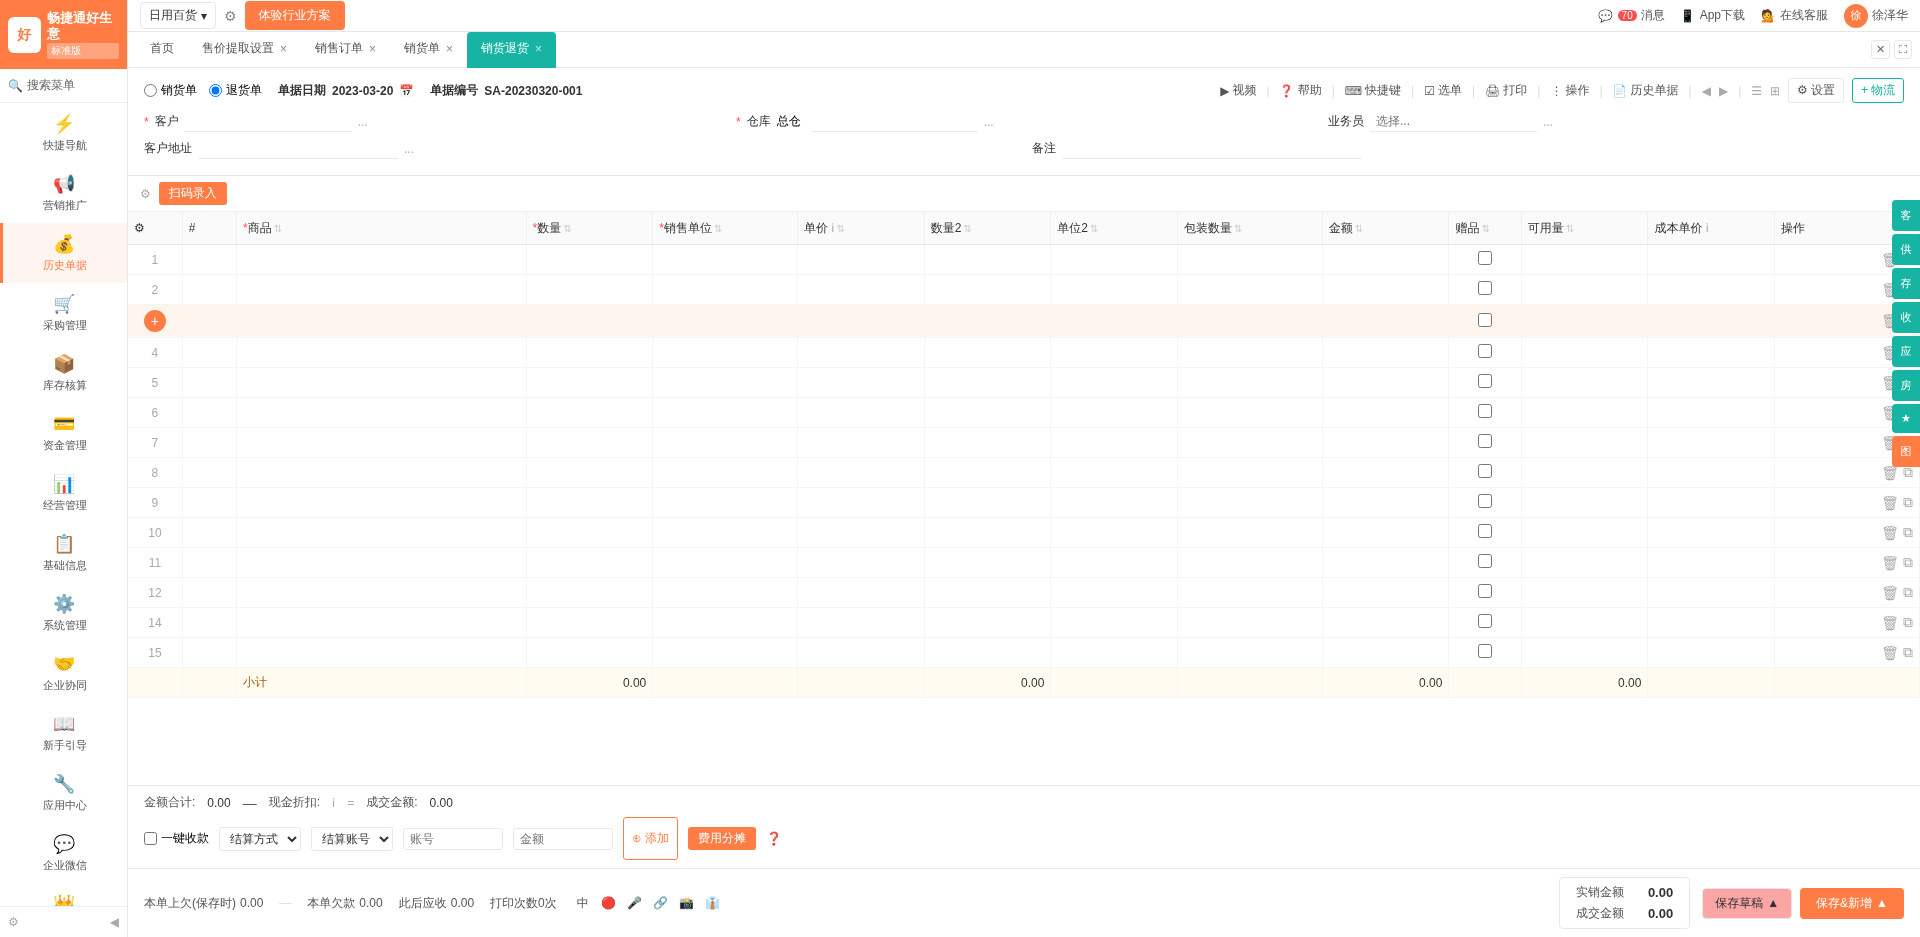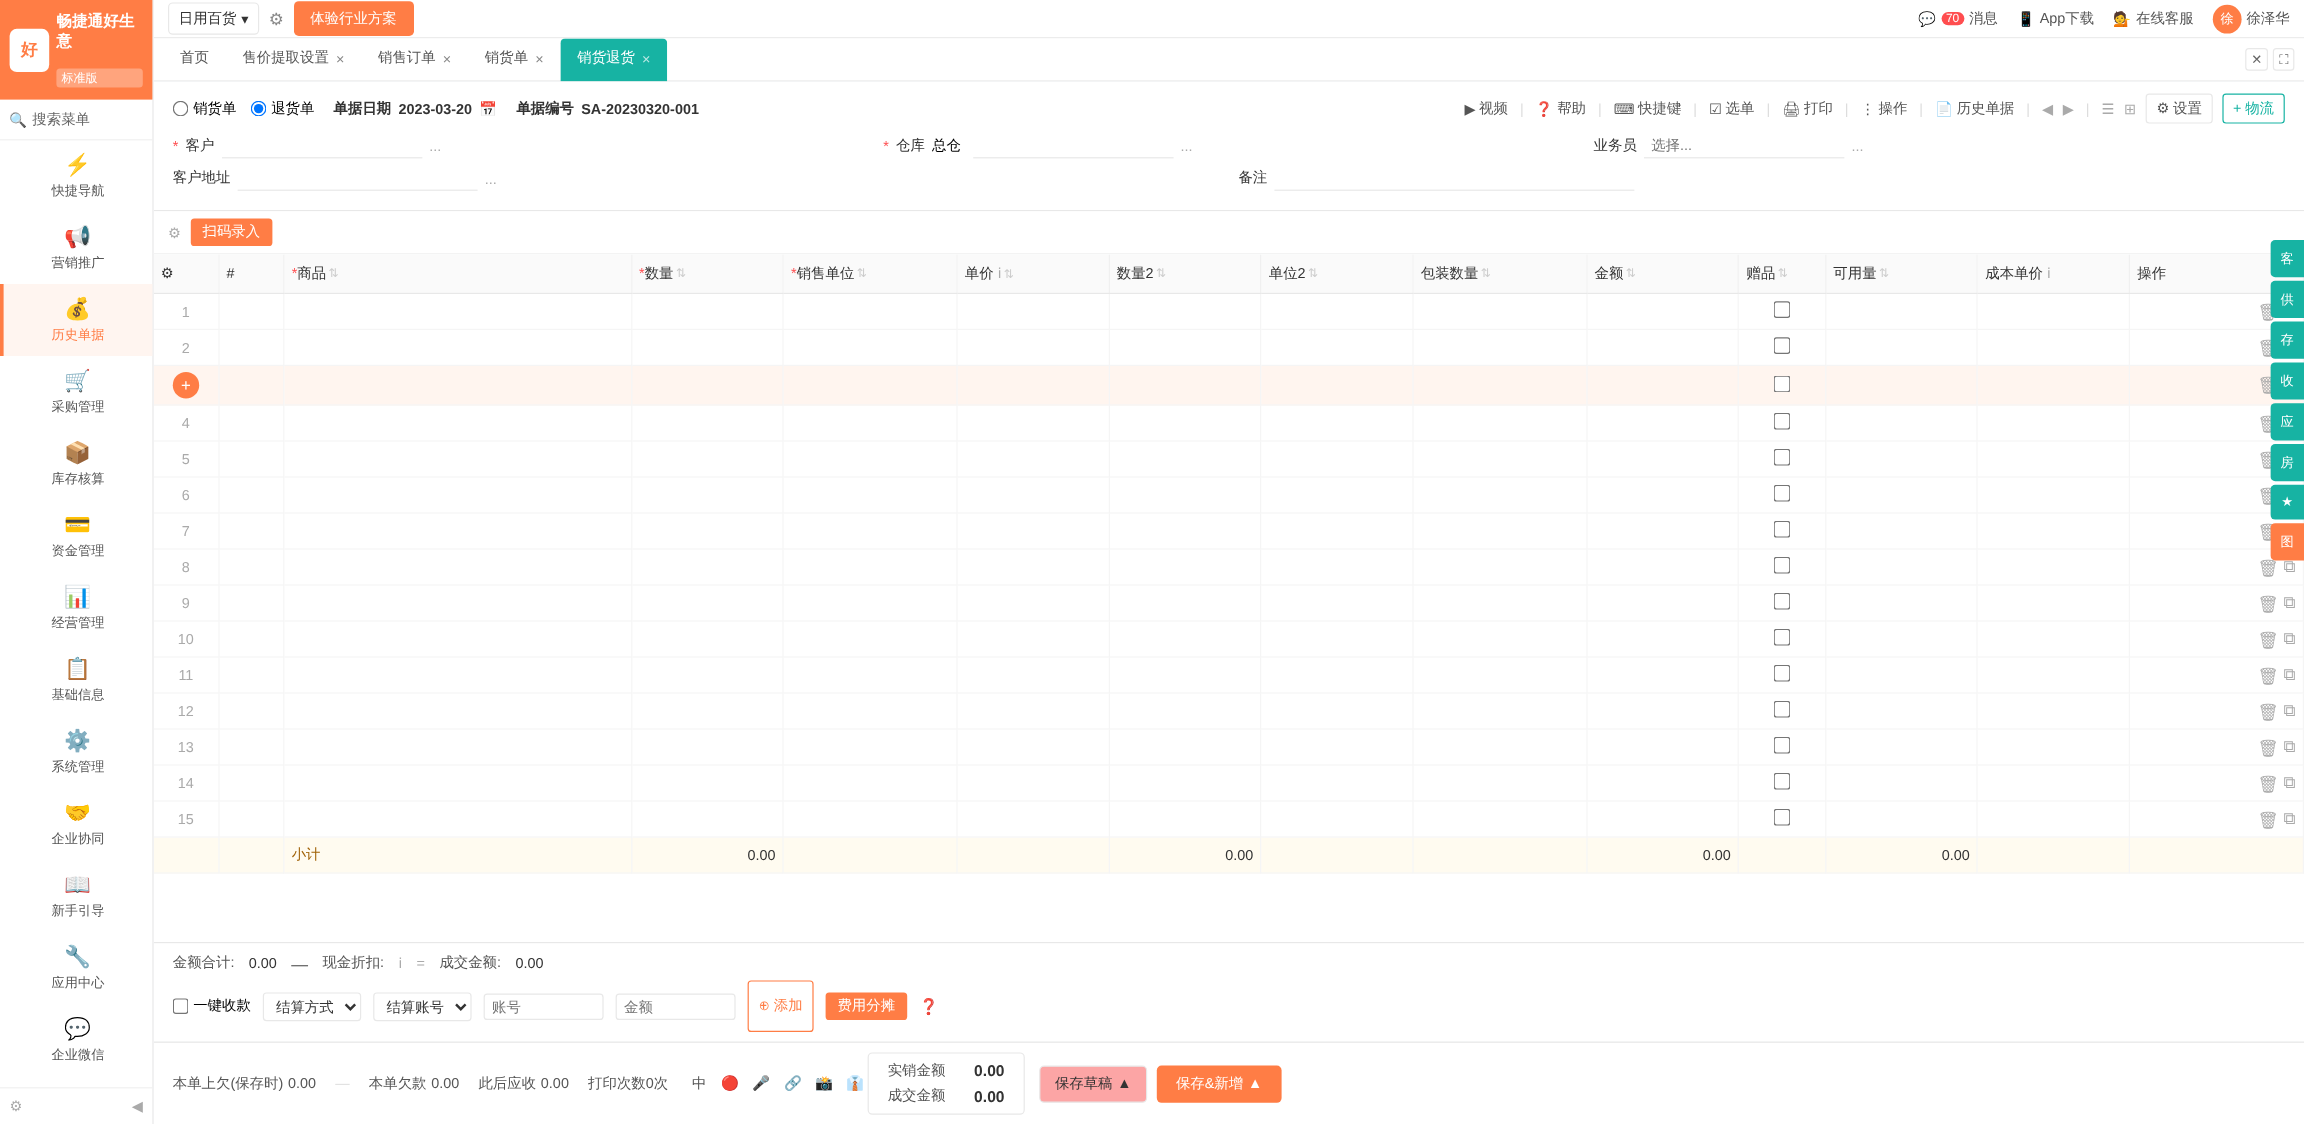--- a/index.html
+++ b/index.html
@@ -3,21 +3,21 @@
   <meta charset="utf-8">
   <style>
     * { box-sizing: border-box; margin: 0; padding: 0; font-family: 'Microsoft YaHei', Arial, sans-serif; font-size: 12px; }
     body { background: #f5f5f5; display: flex; height: 937px; overflow: hidden; }
 
     
     .sidebar { width: 128px; background: #fff; border-right: 1px solid #e8e8e8; display: flex; flex-direction: column; height: 100%; }
     .sidebar-logo { background: #ff7d45; padding: 10px 8px; display: flex; align-items: center; gap: 6px; }
     .sidebar-logo-icon { width: 36px; height: 36px; background: #fff; border-radius: 6px; display: flex; align-items: center; justify-content: center; color: #ff7d45; font-weight: bold; font-size: 14px; }
     .sidebar-logo-text { color: #fff; font-size: 13px; font-weight: bold; line-height: 1.2; }
-    .sidebar-logo-badge { background: rgba(255,255,255,0.3); color: #fff; font-size: 10px; padding: 1px 4px; border-radius: 3px; margin-top: 16px; }
+    .sidebar-logo-badge { background: rgba(255,255,255,0.3); color: #fff; font-size: 10px; padding: 1px 4px; border-radius: 3px; margin-top: 2px; }
     .sidebar-search { padding: 8px; border-bottom: 1px solid #f0f0f0; display: flex; align-items: center; gap: 4px; color: #666; cursor: pointer; }
     .sidebar-nav { flex: 1; overflow-y: auto; }
     .sidebar-item { display: flex; flex-direction: column; align-items: center; padding: 10px 4px; cursor: pointer; color: #555; border-left: 3px solid transparent; }
     .sidebar-item.active { background: #fff5f0; color: #ff7d45; border-left: 3px solid #ff7d45; }
     .sidebar-item-icon { font-size: 18px; margin-bottom: 3px; }
     .sidebar-item-label { font-size: 11px; text-align: center; }
     .sidebar-bottom { padding: 8px; display: flex; justify-content: space-between; border-top: 1px solid #f0f0f0; }
 
     
     .main { flex: 1; display: flex; flex-direction: column; height: 100%; overflow: hidden; }
@@ -94,21 +94,21 @@
     .footer-value { color: #333; }
     .footer-row2 { display: flex; align-items: center; gap: 10px; }
     .footer-checkbox-label { display: flex; align-items: center; gap: 4px; cursor: pointer; }
     .footer-select { border: 1px solid #e8e8e8; border-radius: 3px; padding: 3px 6px; color: #333; background: #fff; }
     .footer-input { border: 1px solid #e8e8e8; border-radius: 3px; padding: 3px 6px; width: 100px; color: #333; }
     .add-cost-btn { background: none; border: 1px solid #ff7d45; color: #ff7d45; border-radius: 3px; padding: 12px 8px; cursor: pointer; font-size: 12px; }
     .fee-split-btn { background: #ff7d45; color: #fff; border: none; border-radius: 3px; padding: 3px 10px; cursor: pointer; font-size: 12px; }
     .help-icon { color: #aaa; cursor: pointer; font-size: 13px; }
 
     
-    .bottom-bar { background: #fff; border-top: 1px solid #e8e8e8; padding: 8px 16px; display: flex; align-items: center; }
+    .bottom-bar { background: #fff; border-top: 1px solid #e8e8e8; padding: 8px 16px; display: flex; align-items: center; justify-content: space-between; }
     .bottom-stats { display: flex; align-items: center; gap: 16px; color: #555; }
     .bottom-stats-item { display: flex; align-items: center; gap: 4px; }
     .bottom-total-panel { background: #fff; border: 1px solid #e8e8e8; border-radius: 4px; padding: 6px 16px; display: flex; flex-direction: column; gap: 4px; }
     .total-row { display: flex; justify-content: space-between; gap: 24px; align-items: center; }
     .total-label { color: #555; font-size: 12px; }
     .total-value { color: #333; font-size: 13px; font-weight: bold; }
     .bottom-buttons { display: flex; gap: 8px; }
     .save-draft-btn { background: #fca5a5; border: 1px solid #e8e8e8; border-radius: 4px; padding: 6px 12px; cursor: pointer; color: #333; font-size: 12px; display: flex; align-items: center; gap: 4px; }
     .save-new-btn { background: #ff7d45; color: #fff; border: none; border-radius: 4px; padding: 6px 16px; cursor: pointer; font-size: 12px; display: flex; align-items: center; gap: 4px; }
 
@@ -673,41 +673,20 @@
               <td></td>
               <td></td>
               <td>
                 <div class="action-icons">
                   <span class="action-icon">🗑</span>
                   <span class="action-icon">⧉</span>
                 </div>
               </td>
             </tr>
           <tr>
-              <td class="row-num">13</td>
-              <td></td>
-              <td></td>
-              <td></td>
-              <td></td>
-              <td></td>
-              <td></td>
-              <td></td>
-              <td></td>
-              <td></td>
-              <td class="checkbox-cell"><input type="checkbox" style=""></td>
-              <td></td>
-              <td></td>
-              <td>
-                <div class="action-icons">
-                  <span class="action-icon">🗑</span>
-                  <span class="action-icon">⧉</span>
-                </div>
-              </td>
-            </tr>
-          <tr>
               <td class="row-num">14</td>
               <td></td>
               <td></td>
               <td></td>
               <td></td>
               <td></td>
               <td></td>
               <td></td>
               <td></td>
               <td></td>

